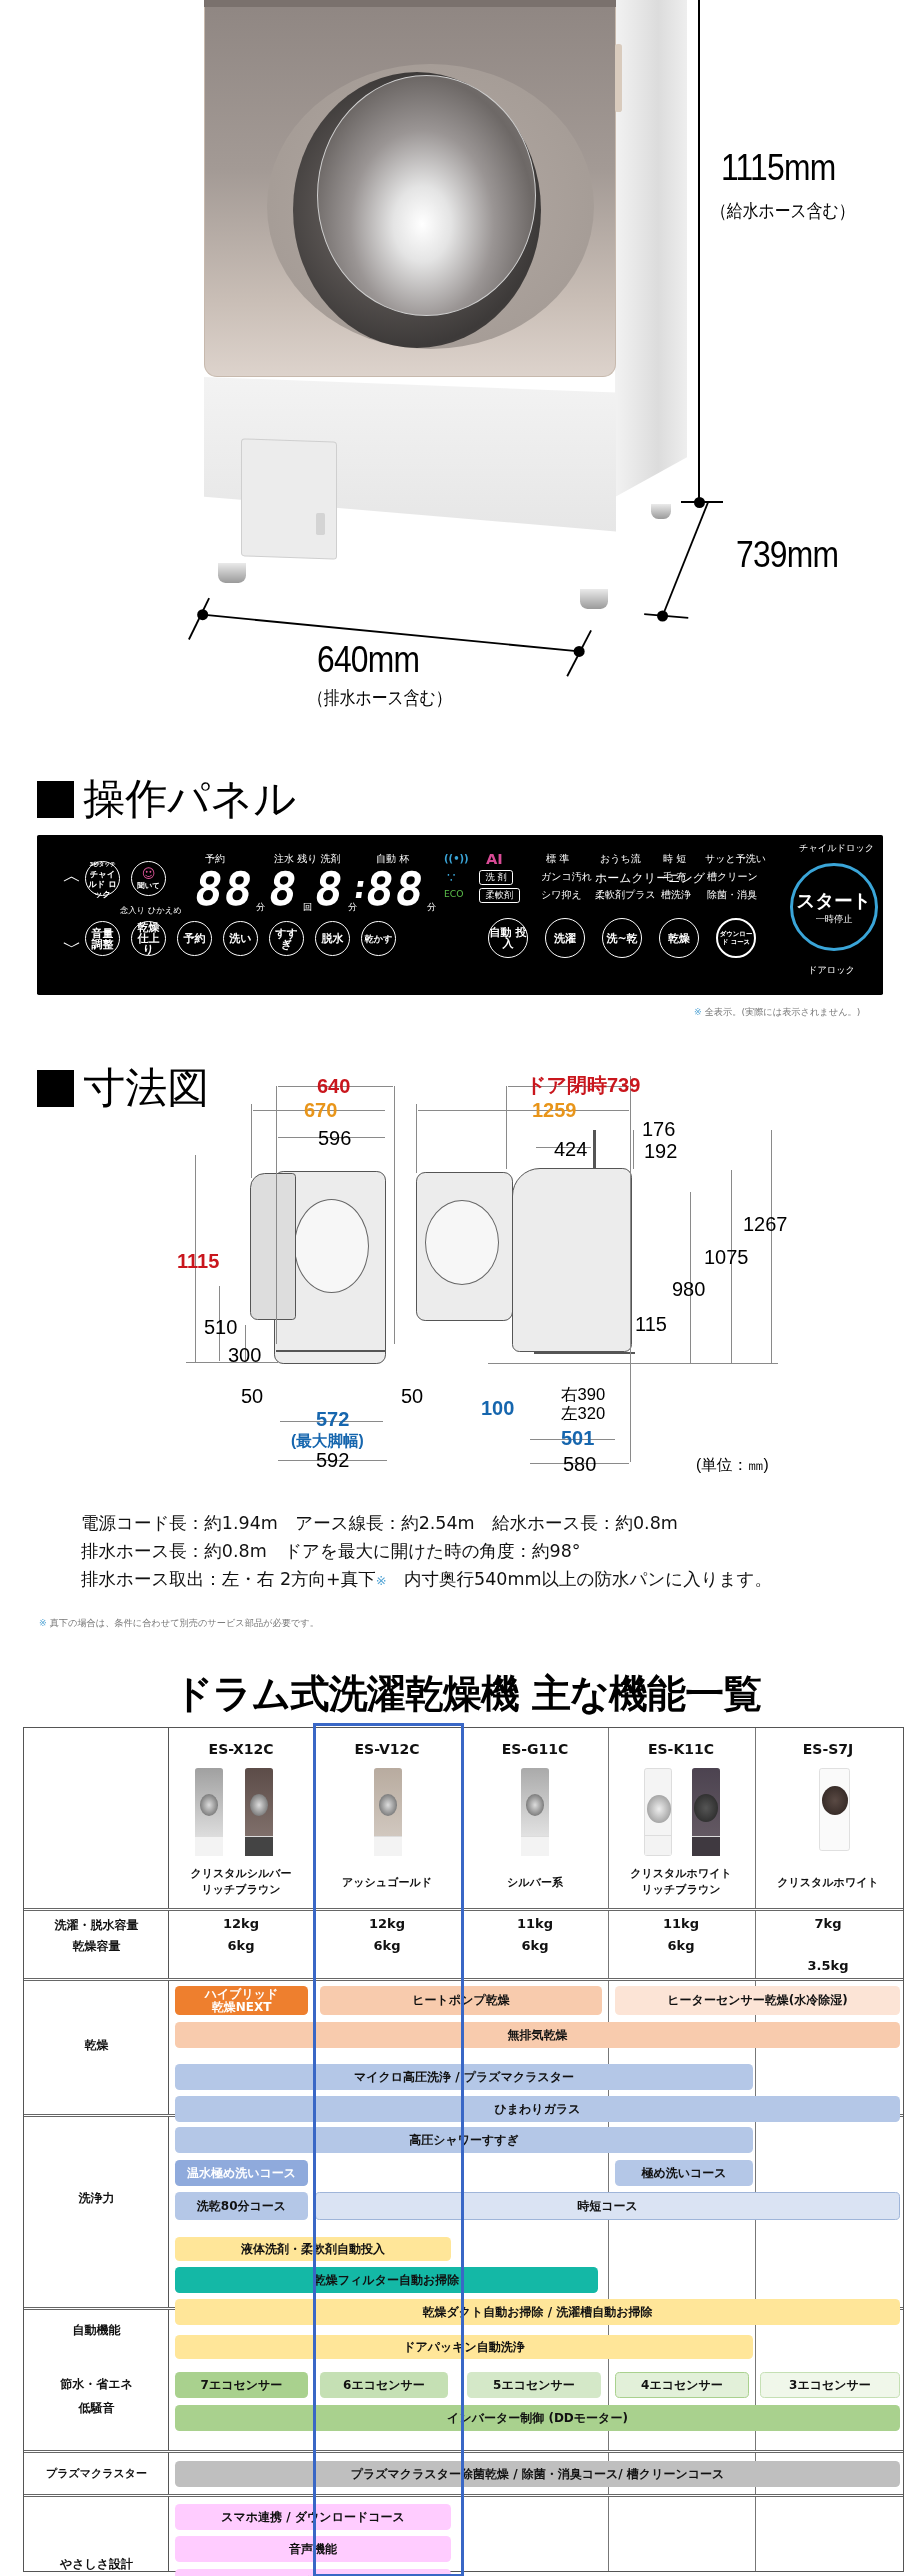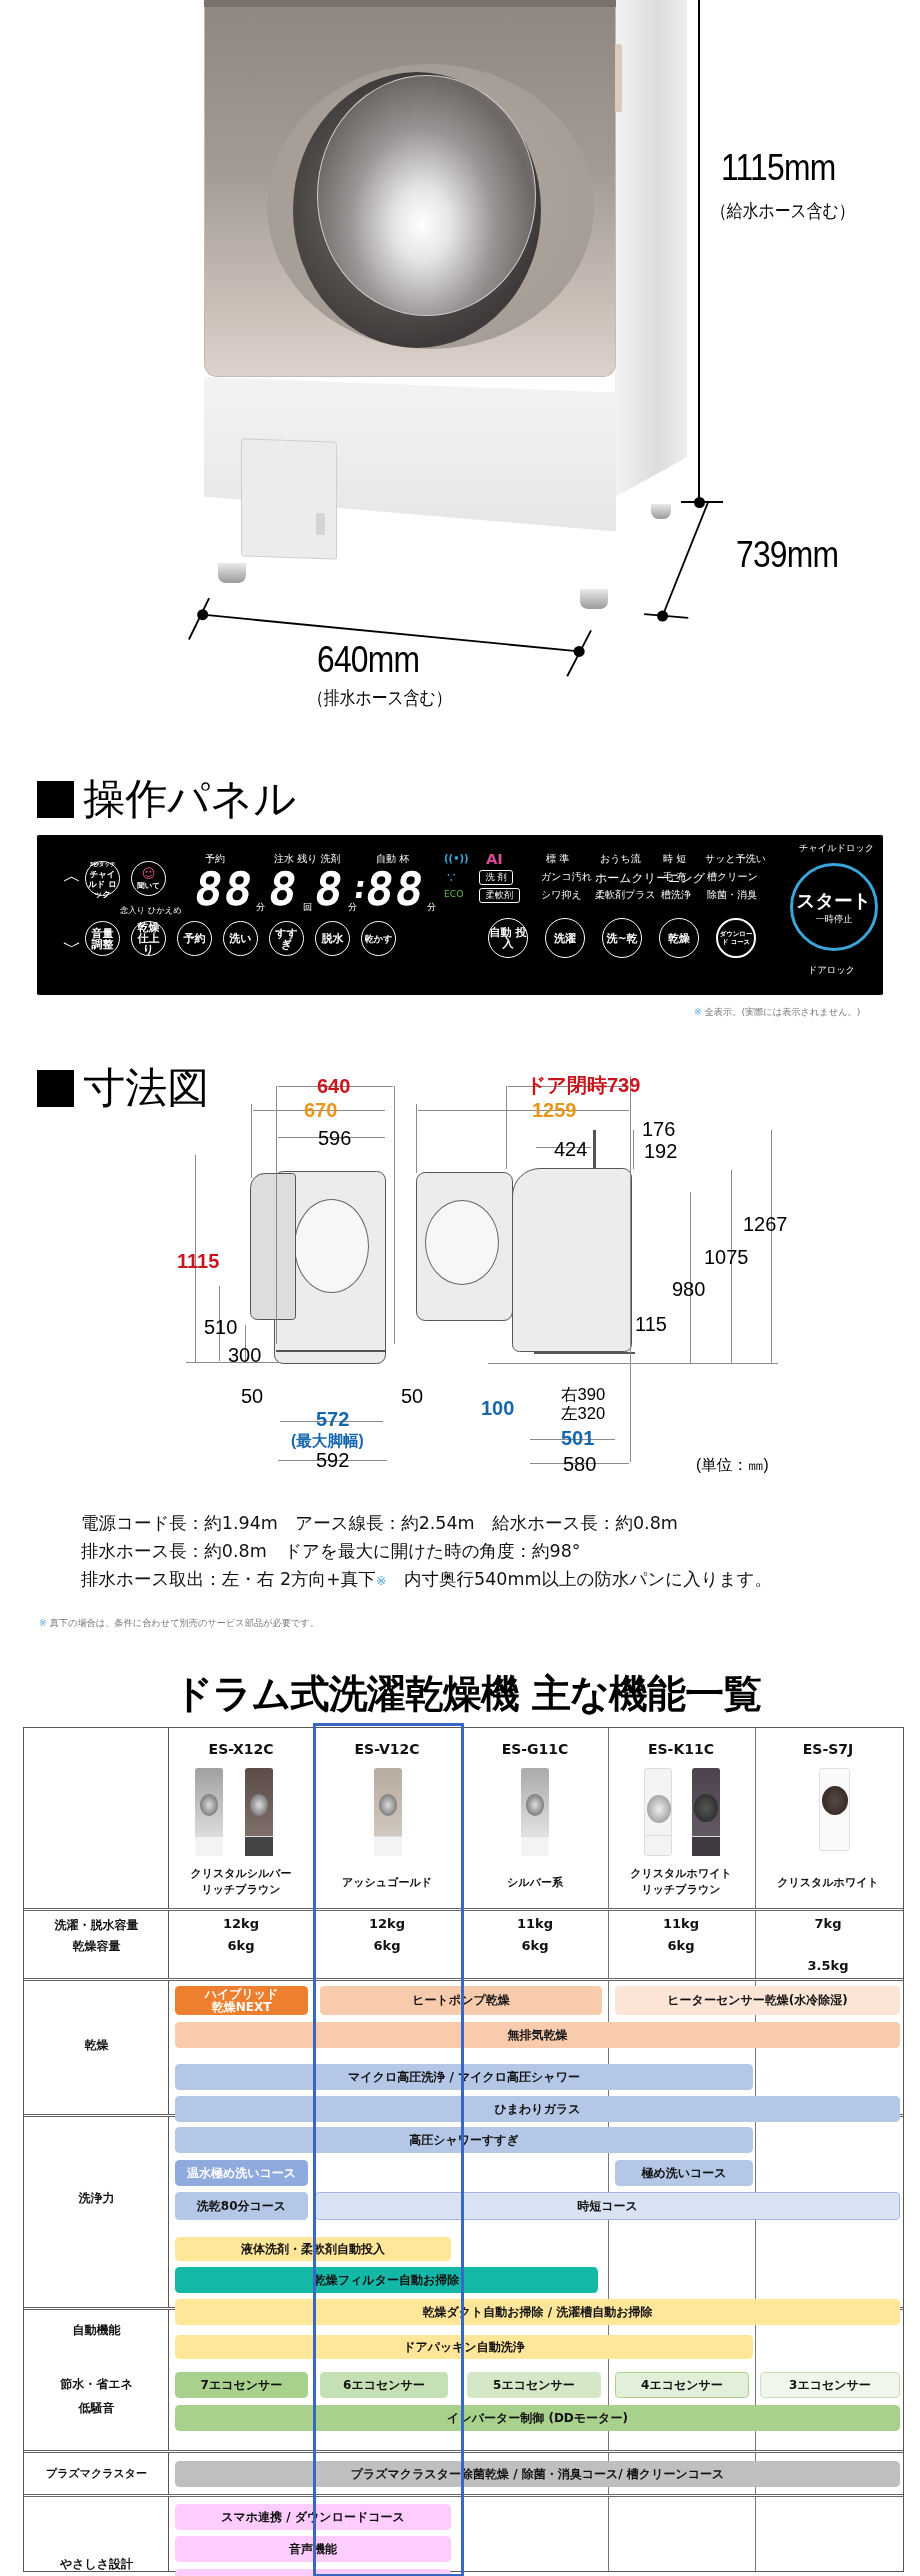--- a/index.html
+++ b/index.html
@@ -362,21 +362,21 @@
   <span class="cap" style="left:732px; top:210px;margin-top:20px;">3.5kg</span>
 
   <span class="row-label" style="top:309px;">乾燥</span>
   <div class="bar" style="left:151px; top:258px; width:133px; height:29px; background:#ee7f2e; color:#fff; white-space:pre-line;">ハイブリッド
 乾燥NEXT</div>
   <div class="bar" style="left:296px; top:258px; width:282px; height:29px; background:#f8cbad;">ヒートポンプ乾燥</div>
   <div class="bar" style="left:591px; top:258px; width:285px; height:29px; background:#fce4d6;">ヒーターセンサー乾燥(水冷除湿)</div>
   <div class="bar" style="left:151px; top:294px; width:725px; height:26px; background:#f8cbad;">無排気乾燥</div>
 
   <span class="row-label" style="top:462px;">洗浄力</span>
-  <div class="bar" style="left:151px; top:336px; width:578px; height:26px; background:#b4c7e7;">マイクロ高圧洗浄 / マイクロ高圧シャワー</div>
+  <div class="bar" style="left:151px; top:336px; width:578px; height:26px; background:#b4c7e7;">マイクロ高圧洗浄 / プラズマクラスター</div>
   <div class="bar" style="left:151px; top:368px; width:725px; height:26px; background:#b4c7e7;">ひまわりガラス</div>
   <div class="bar" style="left:151px; top:399px; width:578px; height:26px; background:#b4c7e7;">高圧シャワーすすぎ</div>
   <div class="bar" style="left:151px; top:432px; width:133px; height:26px; background:#8faadc; color:#fff;">温水極め洗いコース</div>
   <div class="bar" style="left:591px; top:432px; width:138px; height:26px; background:#b4c7e7;">極め洗いコース</div>
   <div class="bar" style="left:151px; top:464px; width:133px; height:28px; background:#b4c7e7;">洗乾80分コース</div>
   <div class="bar" style="left:291px; top:464px; width:585px; height:28px; background:#dae3f3; border:0.9px solid #9fb5d9;">時短コース</div>
 
   <span class="row-label" style="top:594px;">自動機能</span>
   <div class="bar" style="left:151px; top:509px; width:276px; height:24px; background:#ffe699;">液体洗剤・柔軟剤自動投入</div>
   <div class="bar" style="left:151px; top:539px; width:423px; height:26px; background:#14b8a6;">乾燥フィルター自動お掃除</div>

